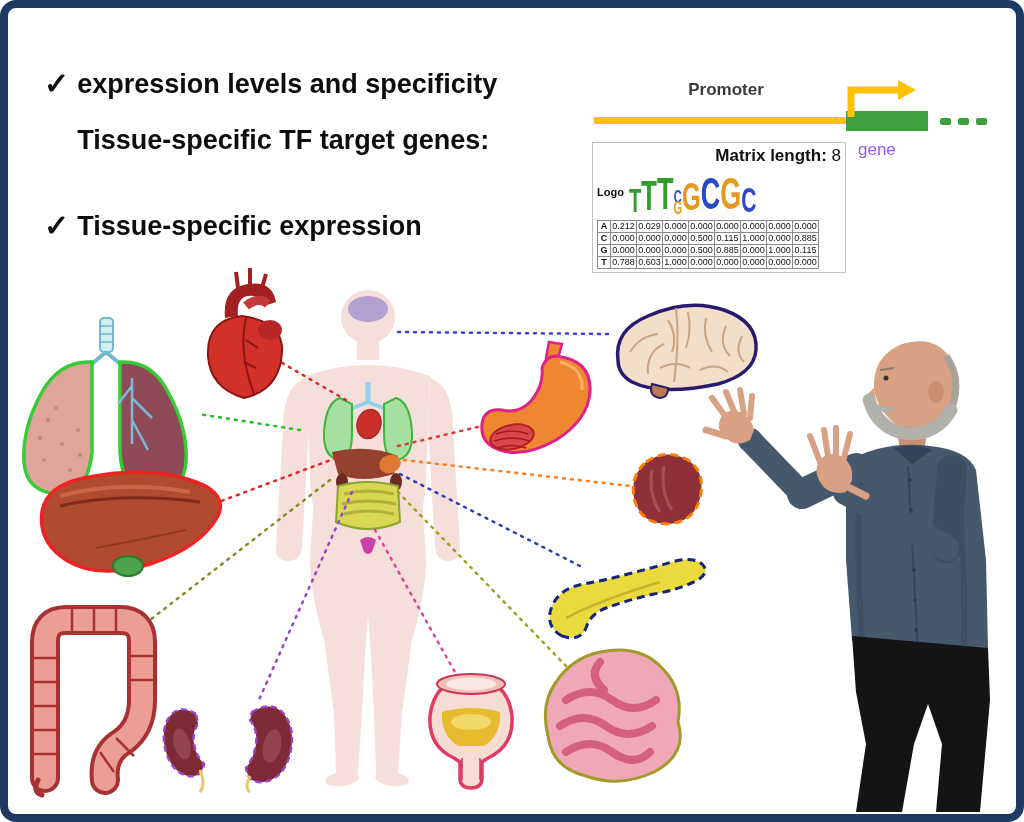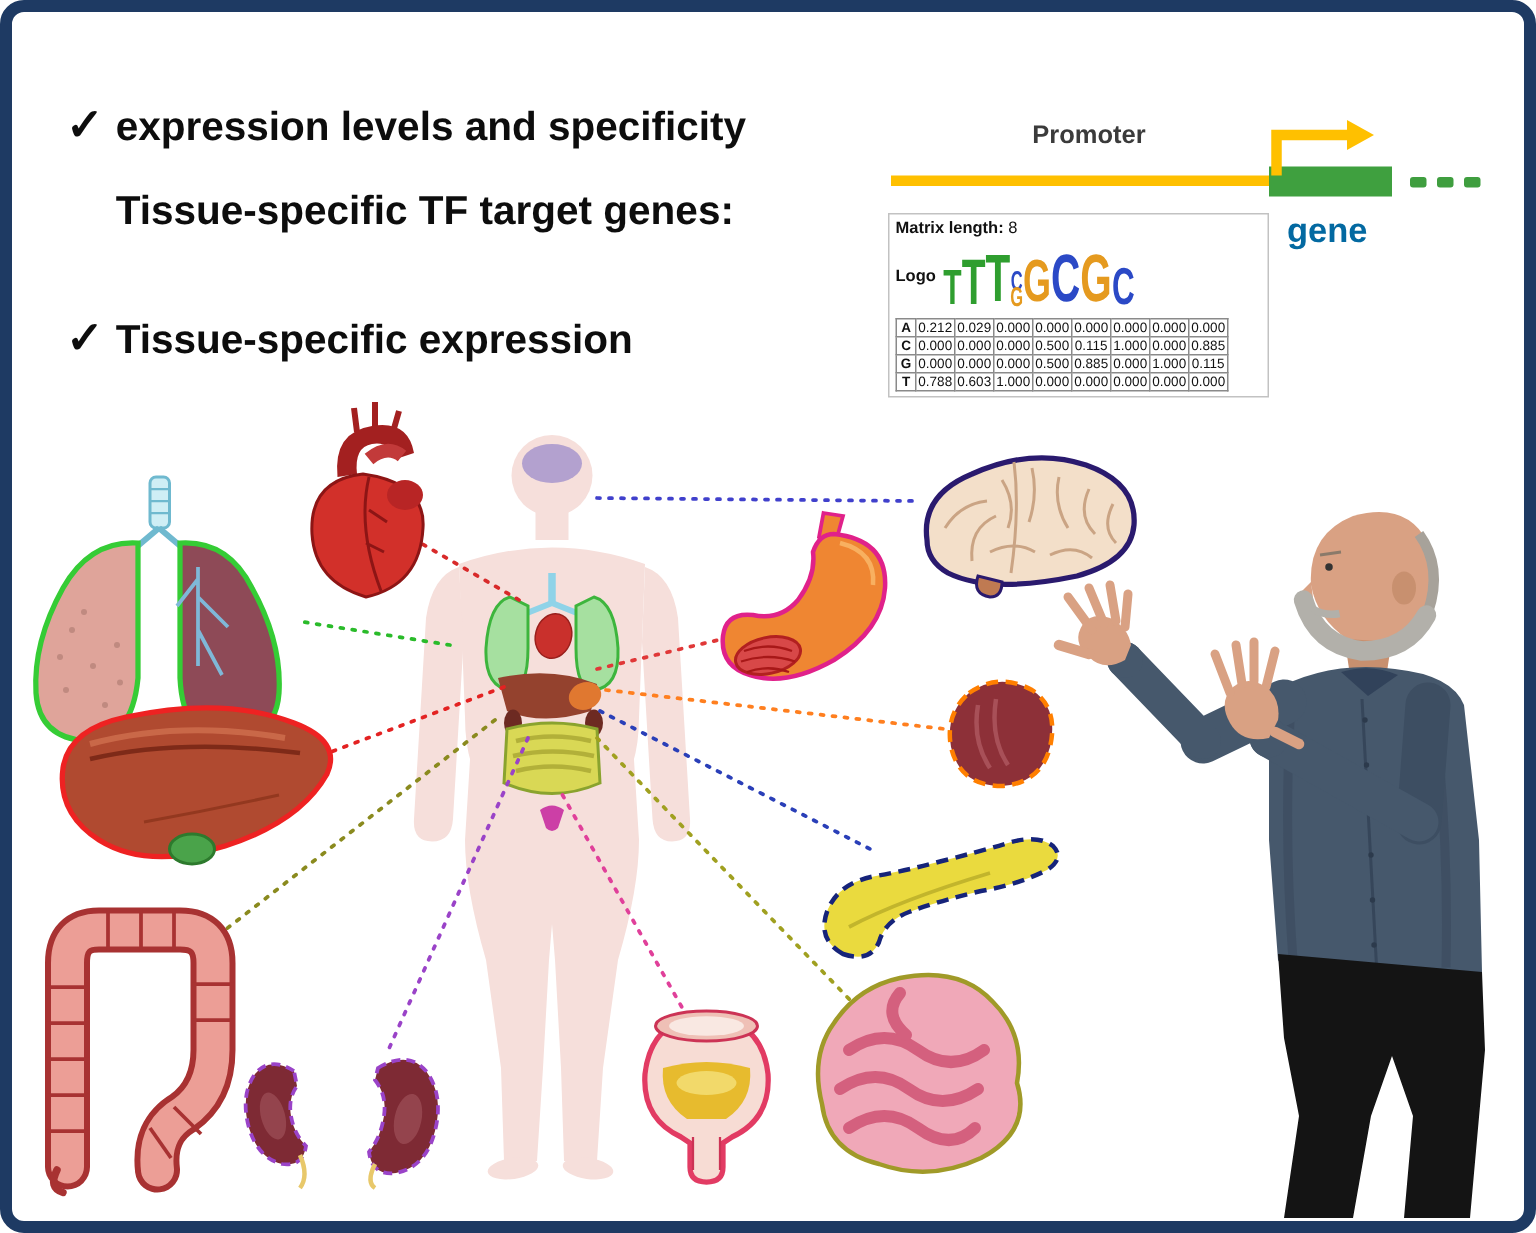--- a/index.html
+++ b/index.html
@@ -9,26 +9,26 @@
     font-family:"Liberation Sans",sans-serif;
   }
   .abs{position:absolute;}
   .scene{position:absolute;left:0;top:0;width:1008px;height:806px;}
   
   .bullet{display:flex;gap:8px;font-weight:700;font-size:27px;color:#0d0d0d;z-index:3;}
   .check{font-size:30px;line-height:56px;}
   .blines div{line-height:56px;}
   
   .ptitle{font-weight:700;font-size:17px;color:#3b3b3b;width:160px;text-align:center;z-index:3;}
-  .gene{font-weight:700;font-size:23px;color:#0369a1;z-index:3;}
+  .gene{font-weight:400;font-size:17px;color:#8b5cf6;z-index:3;}
   .gdots{display:flex;gap:7px;z-index:3;}
   .gdot{width:11px;height:7px;background:#3f9e3f;border-radius:2px;display:block;}
   
   .matrix-panel{width:244px;background:#ffffff;border:1px solid #c2c2c2;padding:3px 4px;z-index:3;}
-  .mlen{font-size:11px;color:#111;}
+  .mlen{font-size:17px;color:#111;text-align:right;}
   .b{font-weight:700;}
   .logo-row{display:flex;align-items:center;gap:5px;margin-top:1px;}
   .logo-label{font-size:11px;color:#111;}
   .logo-letters{display:flex;align-items:flex-end;height:50px;}
   .lg{display:inline-block;font-weight:700;line-height:1;transform:scaleY(1.65);transform-origin:bottom;}
   .t{color:#2f9e2f}.c{color:#2b49c6}.g{color:#e59a1f}
   .s1{font-size:20px}.s2{font-size:26px}.s3{font-size:27px}.s4{font-size:11px}
   .s5{font-size:24px}.s6{font-size:27px}.s7{font-size:27px}.s8{font-size:21px}
   .lgstack{display:flex;flex-direction:column;align-items:center;justify-content:flex-end;}
   table.pwm{border-collapse:collapse;font-size:9px;color:#111;margin-top:3px;}

